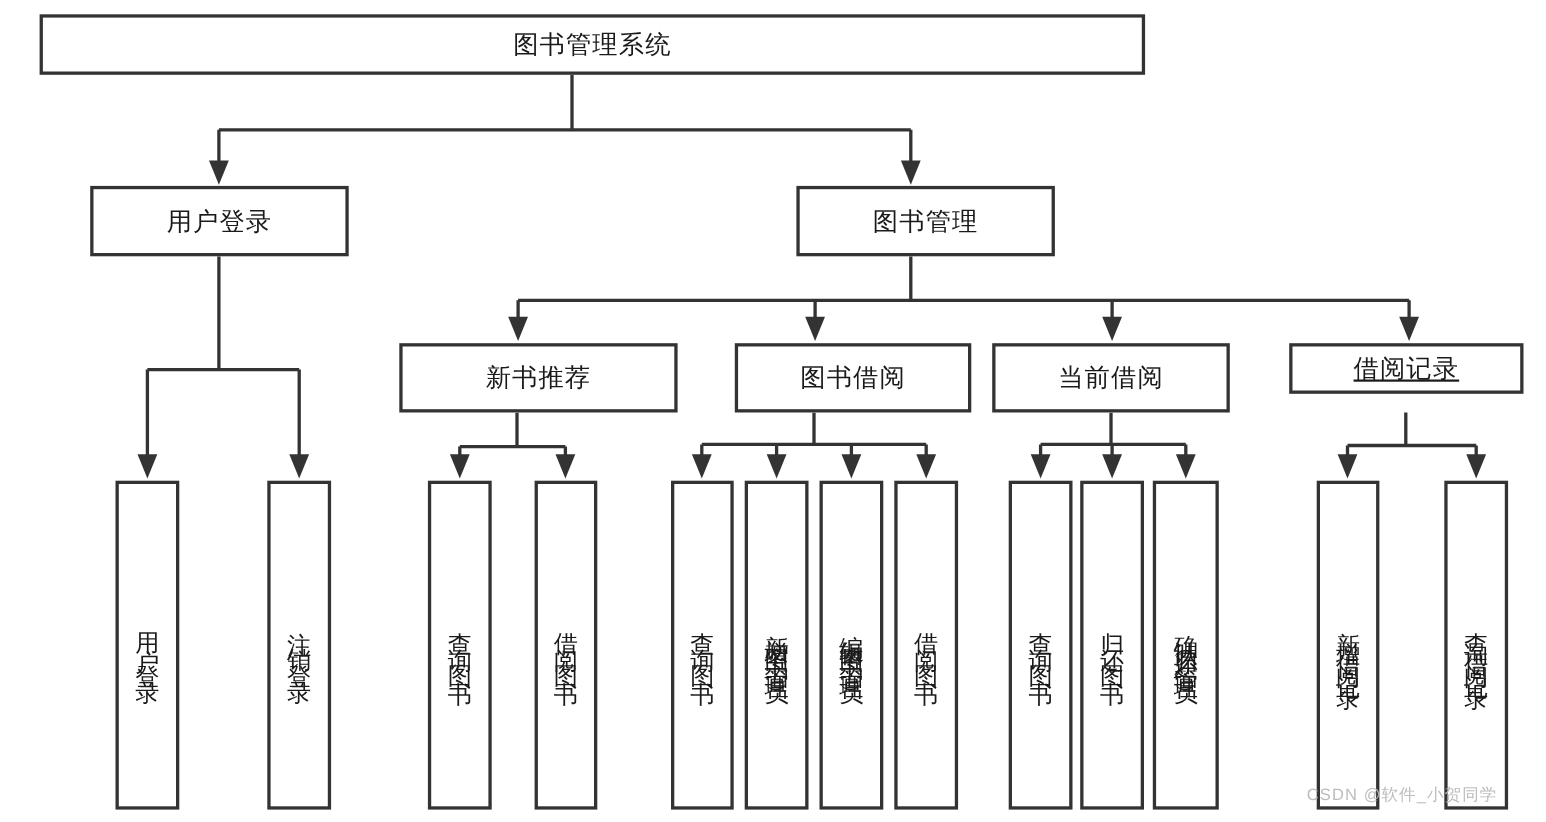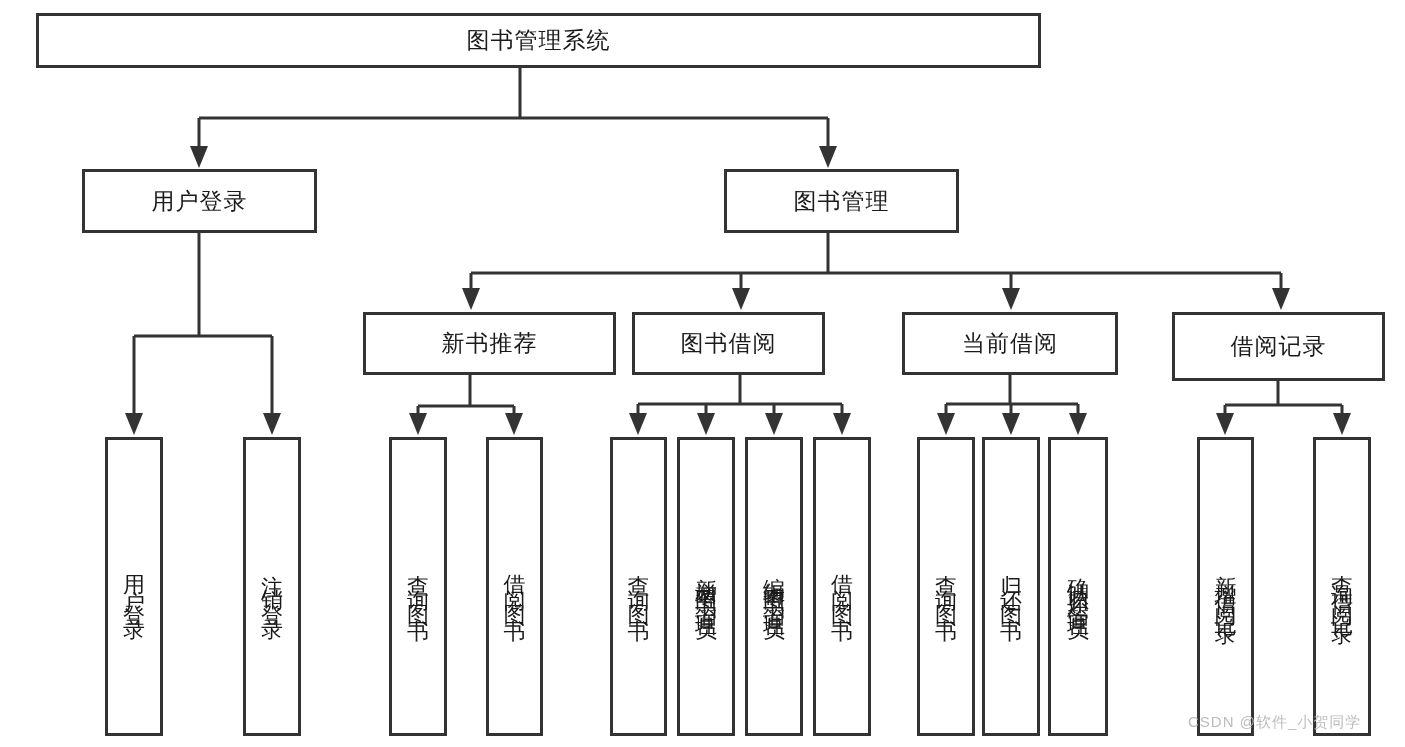--- a/index.html
+++ b/index.html
@@ -47,23 +47,23 @@
   }
   .v.sp-wide   { letter-spacing: 15px; }
   .v.sp-mid    { letter-spacing: 10px; }
   .v.sp-narrow { letter-spacing: 6px;  }
 
   
   .n-root        { left: 36px;  top: 13px;  width: 1005px; height: 55px; }
   .n-user-login  { left: 82px;  top: 169px; width: 235px;  height: 64px; }
   .n-book-mgmt   { left: 712px; top: 169px; width: 235px;  height: 64px; margin-left: 12px; }
   .n-new-book    { left: 363px; top: 312px; width: 253px;  height: 63px; }
-  .n-book-borrow { left: 632px; top: 312px; width: 193px;  height: 63px; }
+  .n-book-borrow { left: 668px; top: 312px; width: 215px;  height: 63px; }
   .n-cur-borrow  { left: 902px; top: 312px; width: 216px;  height: 63px; }
-  .n-borrow-rec  { left: 1172px;top: 312px; width: 213px;  height: 69px; }
+  .n-borrow-rec  { left: 1172px;top: 312px; width: 213px;  height: 46px; text-decoration: underline; }
 
   .leaf { top: 437px; height: 299px; width: 58px; }
   .l-1a { left: 105px; }
   .l-1b { left: 243px; }
   .l-2a { left: 389px; }
   .l-2b { left: 486px; width: 57px; }
   .l-3a { left: 610px; width: 57px; }
   .l-3b { left: 677px; }
   .l-3c { left: 745px; }
   .l-3d { left: 813px; }

